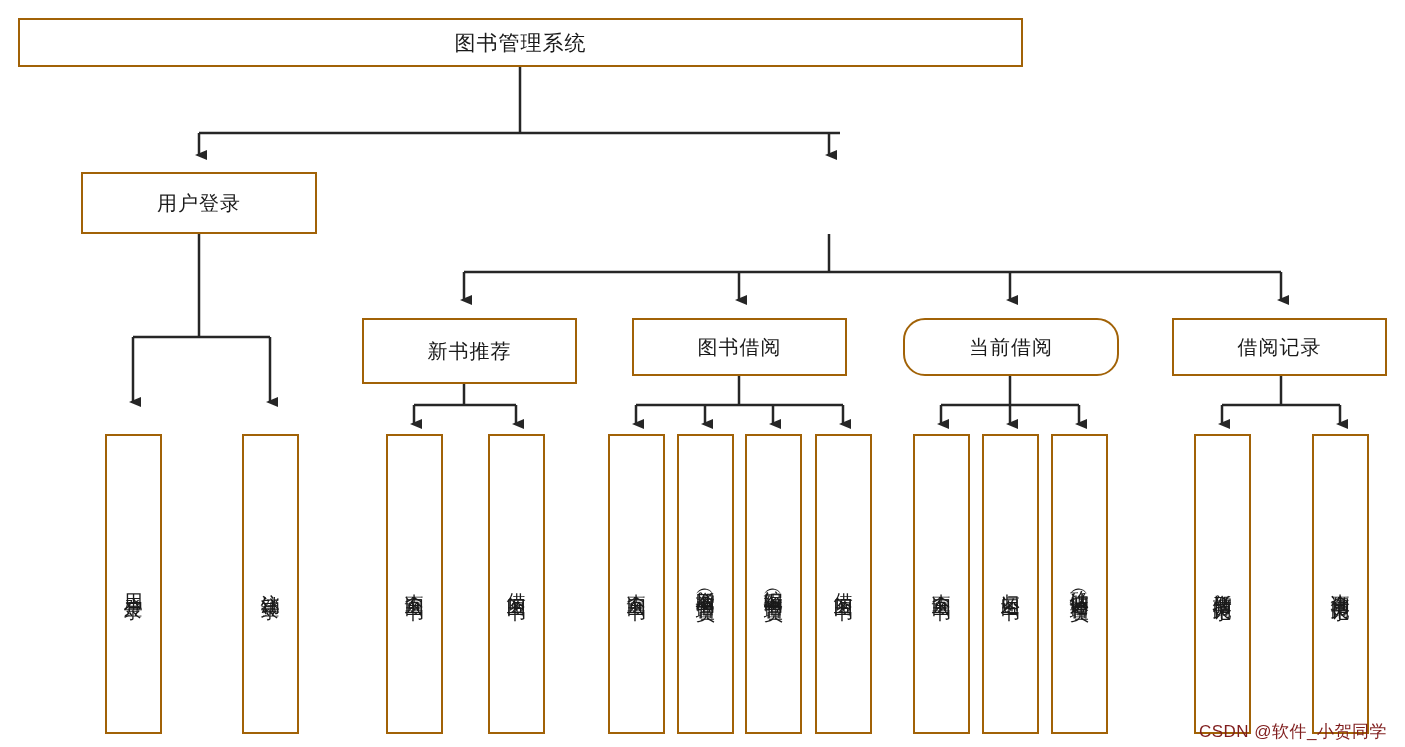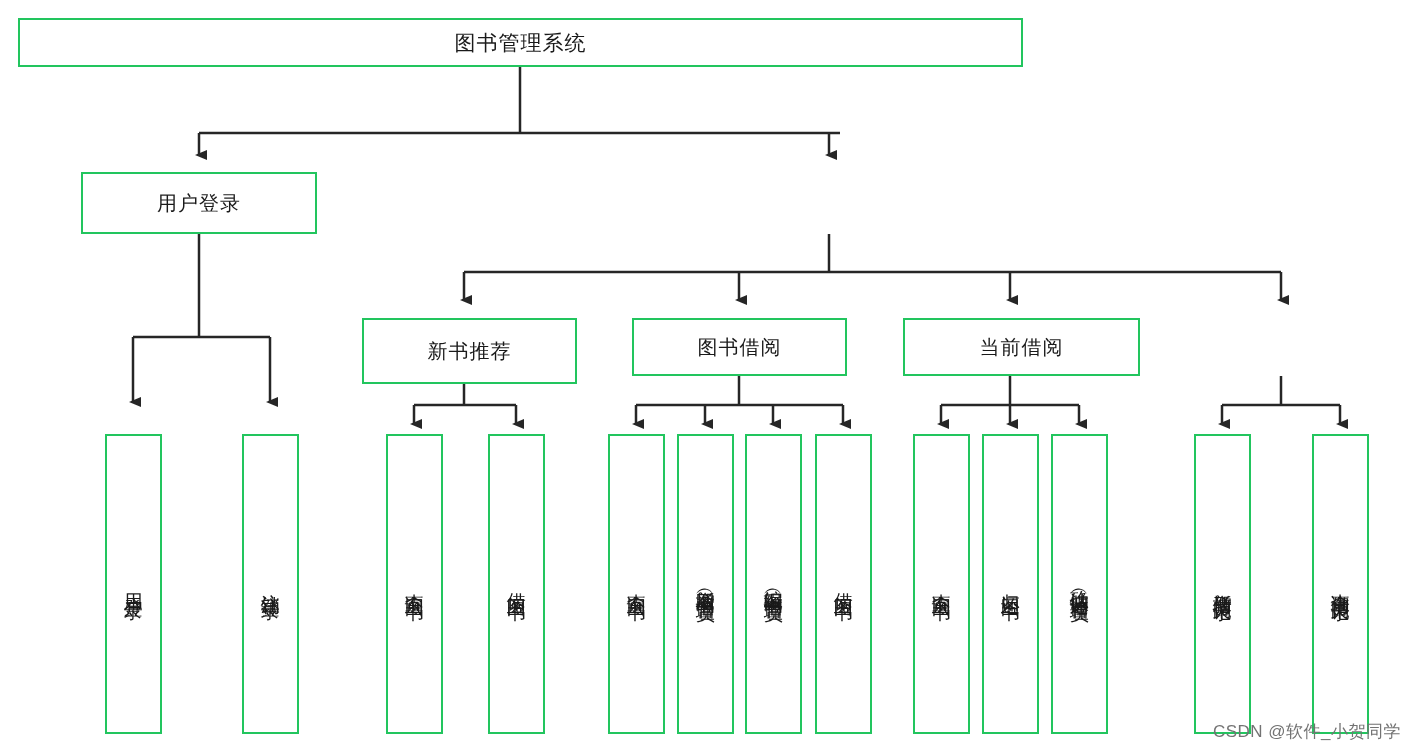--- a/index.html
+++ b/index.html
@@ -21,21 +21,21 @@
     position: absolute;
     left: 0;
     top: 0;
     width: 1405px;
     height: 747px;
     pointer-events: none;
   }
   .node {
     position: absolute;
     box-sizing: border-box;
-    border: 2px solid #22c55e;
+    border: 2px solid #a16207;
     background: #ffffff;
     display: flex;
     align-items: center;
     justify-content: center;
     color: #1a1a1a;
   }
   .node-root {
     font-size: 21px;
     letter-spacing: 1px;
   }
@@ -59,24 +59,24 @@
     line-height: 1.12;
     letter-spacing: 3px;
     white-space: nowrap;
     display: block;
   }
   .leaf-tall .vtext {
     letter-spacing: 2px;
   }
   .watermark {
     position: absolute;
-    right: 4px;
+    right: 18px;
     bottom: 4px;
     font-size: 17px;
-    color: #737373;
+    color: #7f1d1d;
     white-space: nowrap;
     letter-spacing: 0.5px;
   }
 </style>
 </head>
 <body>
 
 <div id="canvas">
 
   <svg class="wires" viewBox="0 0 1405 747">
@@ -151,24 +151,27 @@
 
 
   <div class="node node-l3" style="left:362px; top:318px; width:215px; height:66px;">
     <span>新书推荐</span>
   </div>
 
   <div class="node node-l3" style="left:632px; top:318px; width:215px; height:58px;">
     <span>图书借阅</span>
   </div>
 
-  <div class="node node-l3" style="left:903px; top:318px; width:237px; height:58px;">
+  <div class="node node-l3" style="left:903px; top:318px; width:216px; height:58px;border-radius:22px;">
     <span>当前借阅</span>
   </div>
 
+  <div class="node node-l3" style="left:1172px; top:318px; width:215px; height:58px;">
+    <span>借阅记录</span>
+  </div>
 
   <div class="node node-leaf" style="left:105px; top:434px; width:57px; height:300px;">
     <span class="vtext">用户登录</span>
   </div>
 
   <div class="node node-leaf" style="left:242px; top:434px; width:57px; height:300px;">
     <span class="vtext">注销登录</span>
   </div>
 
   <div class="node node-leaf" style="left:386px; top:434px; width:57px; height:300px;">

